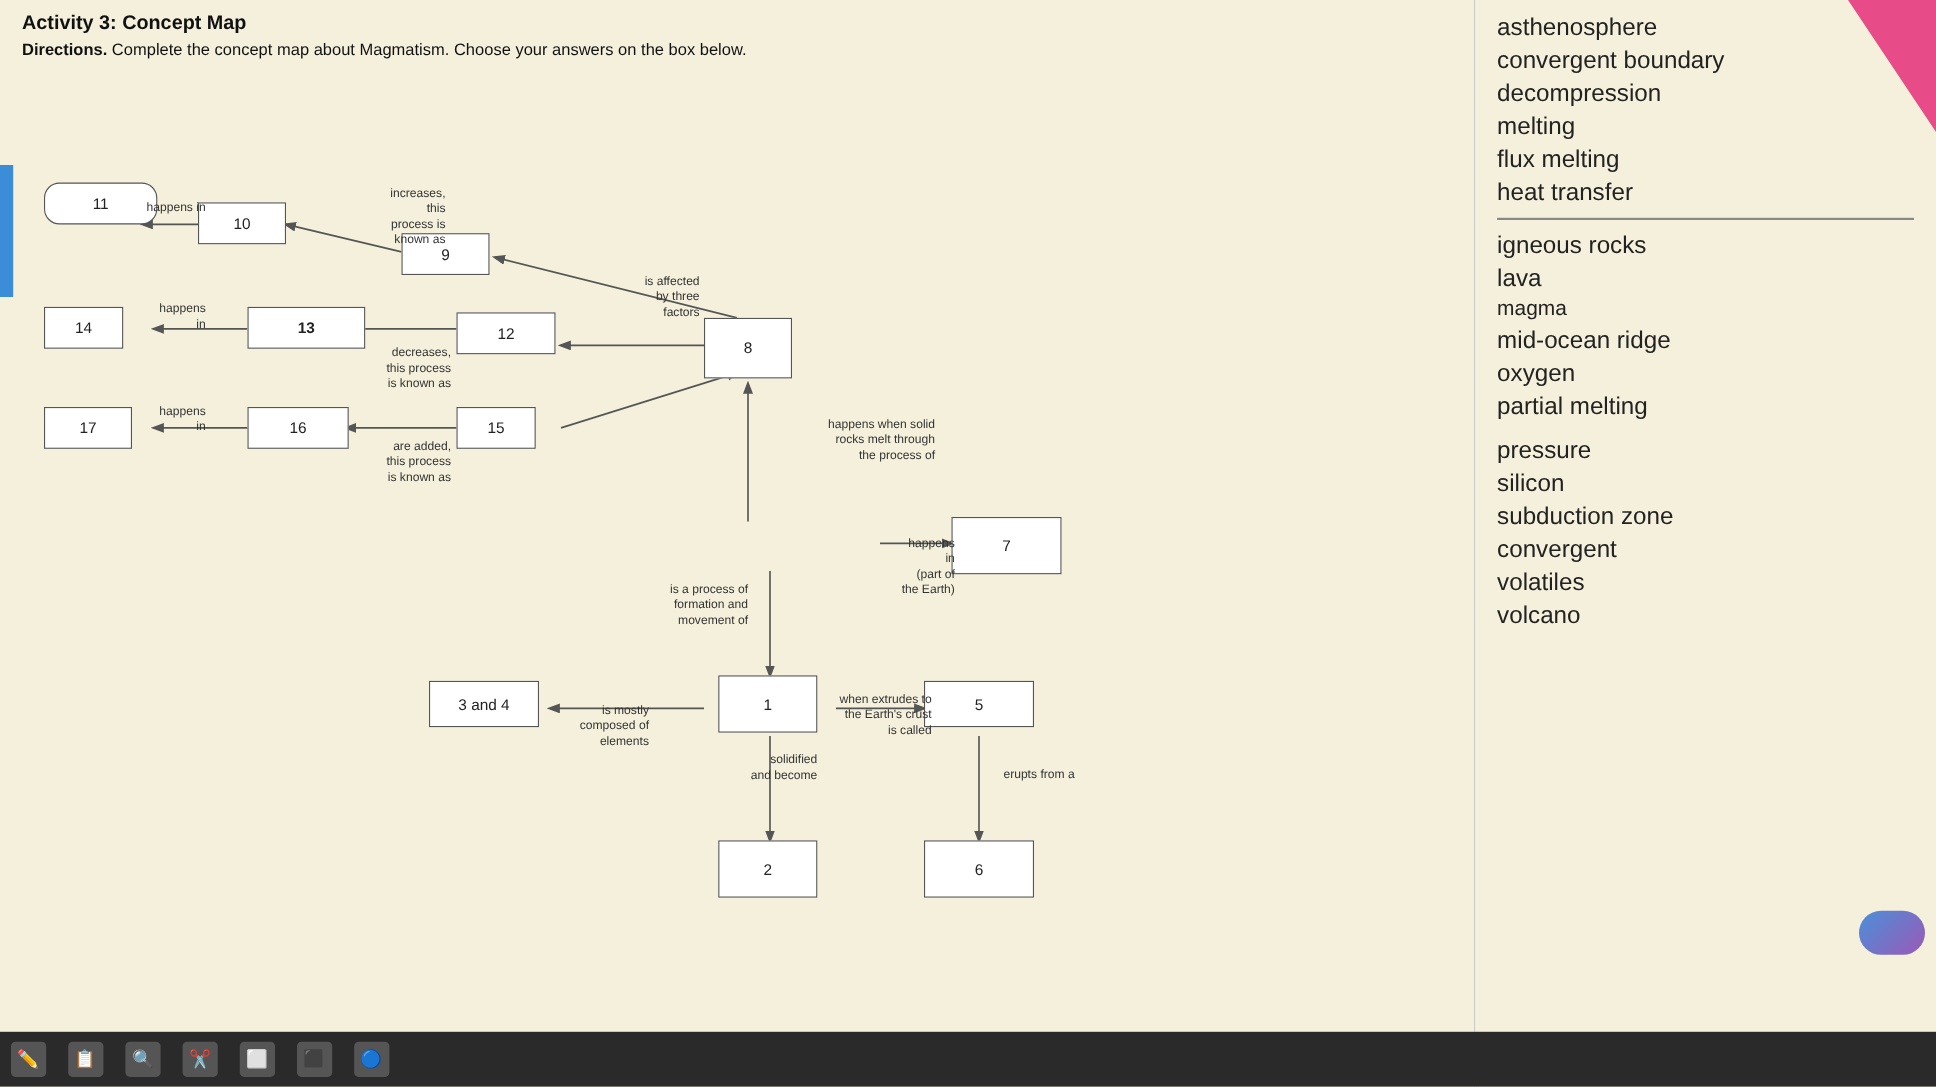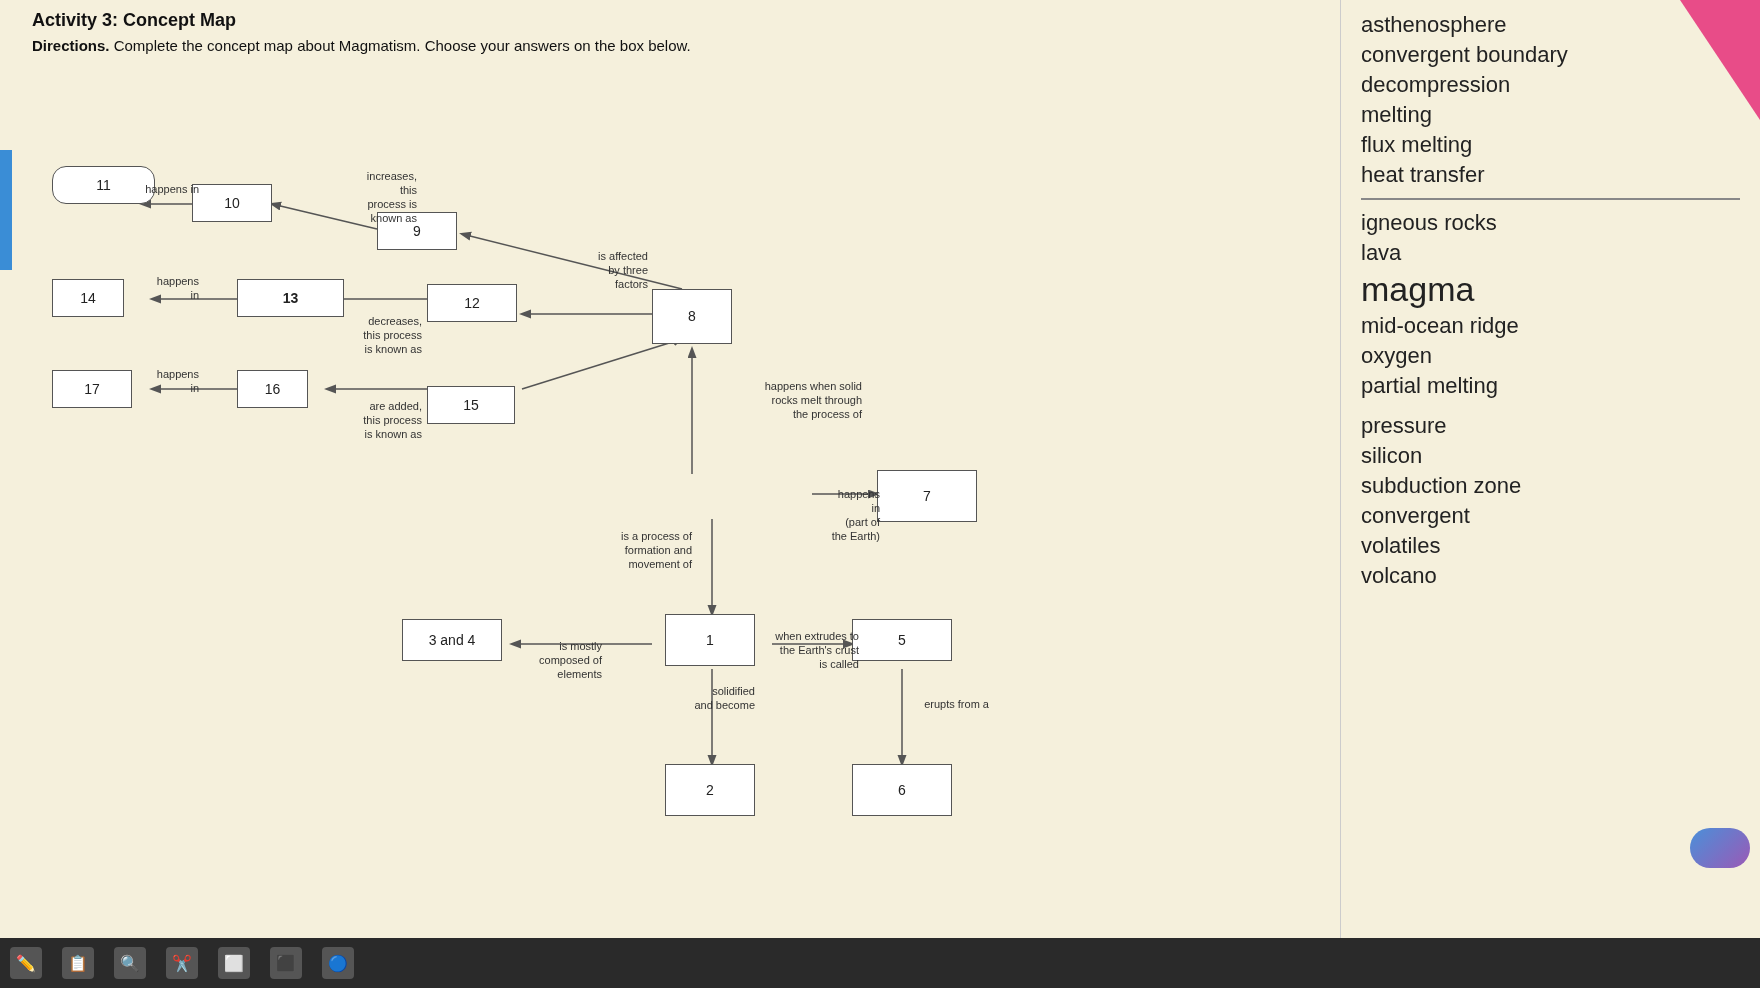--- a/index.html
+++ b/index.html
@@ -13,21 +13,21 @@
     }
 
     .main-content {
       display: flex;
       width: 100%;
       height: 100%;
     }
 
     .left-panel {
       flex: 1;
-      padding: 10px 32px;
+      padding: 10px 20px;
       position: relative;
     }
 
     .right-panel {
       width: 420px;
       background: #f5f0dc;
       padding: 10px 20px;
       border-left: 1px solid #ccc;
       position: relative;
     }
@@ -272,25 +272,25 @@
       </div>
 
       <div class="arrow-label" style="left:526px; top:175px; width:90px;">
         <span>is affected<br>by three<br>factors</span>
       </div>
 
       <div class="box" style="left:20px; top:296px; width:80px; height:38px;">
         <span>17</span>
       </div>
 
-      <div class="box" style="left:205px; top:296px; width:71px; height:38px;">
+      <div class="box" style="left:205px; top:296px; width:92px; height:38px;">
         <span>16</span>
       </div>
 
-      <div class="box" style="left:395px; top:312px; width:88px; height:38px;align-items:center;">
+      <div class="box" style="left:395px; top:296px; width:72px; height:38px;align-items:center;">
         <span>15</span>
       </div>
 
       <div class="arrow-label" style="left:112px; top:293px; width:55px;">
         <span>happens<br>in</span>
       </div>
 
       <div class="arrow-label" style="left:305px; top:325px; width:85px;">
         <span>are added,<br>this process<br>is known as</span>
       </div>
@@ -360,21 +360,21 @@
       <li class="word-bank-item">melting</li>
       <li class="word-bank-item">flux melting</li>
       <li class="word-bank-item">heat transfer</li>
     </ul>
 
     <hr class="divider-line">
 
     <ul class="word-bank-list">
       <li class="word-bank-item">igneous rocks</li>
       <li class="word-bank-item">lava</li>
-      <li class="word-bank-item" style="font-size:34px;">magma</li>
+      <li class="word-bank-item" style="font-size:19px;">magma</li>
       <li class="word-bank-item">mid-ocean ridge</li>
       <li class="word-bank-item">oxygen</li>
       <li class="word-bank-item">partial melting</li>
       <li class="word-bank-item" style="height:10px;"></li>
       <li class="word-bank-item">pressure</li>
       <li class="word-bank-item">silicon</li>
       <li class="word-bank-item">subduction zone</li>
       <li class="word-bank-item">convergent</li>
       <li class="word-bank-item">volatiles</li>
       <li class="word-bank-item">volcano</li>

